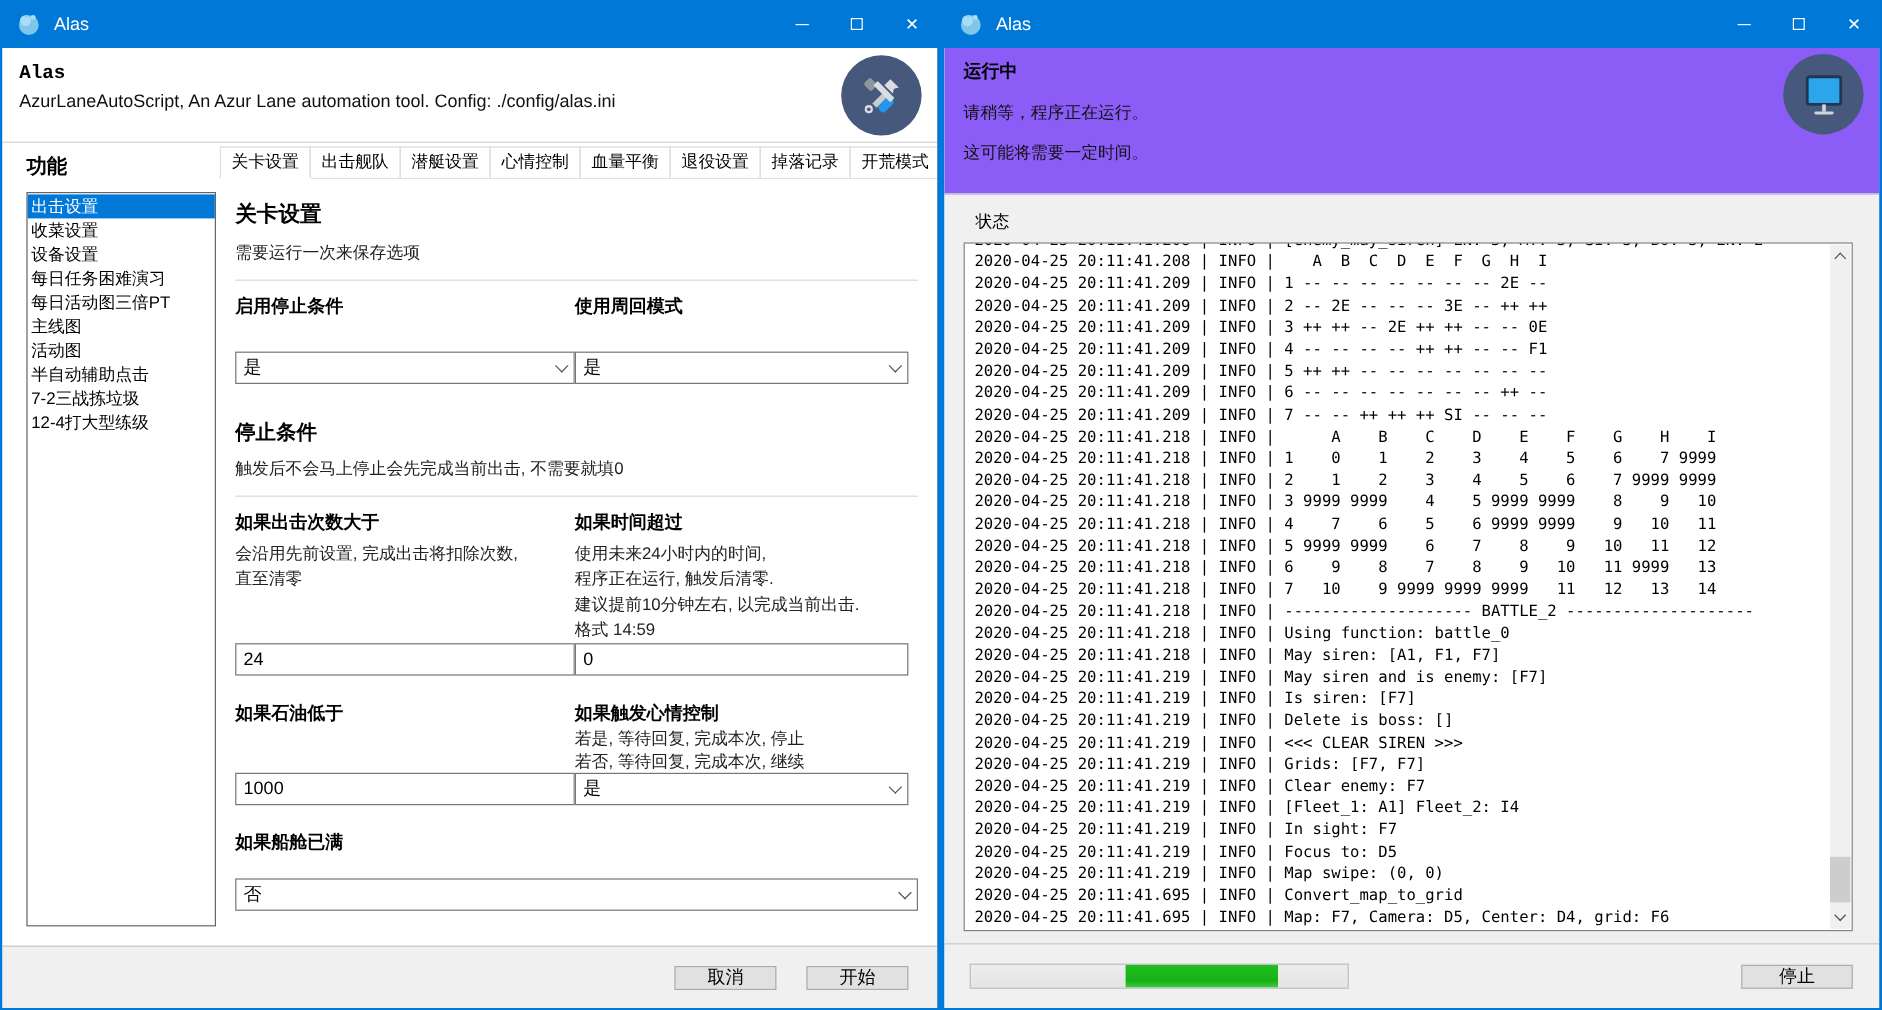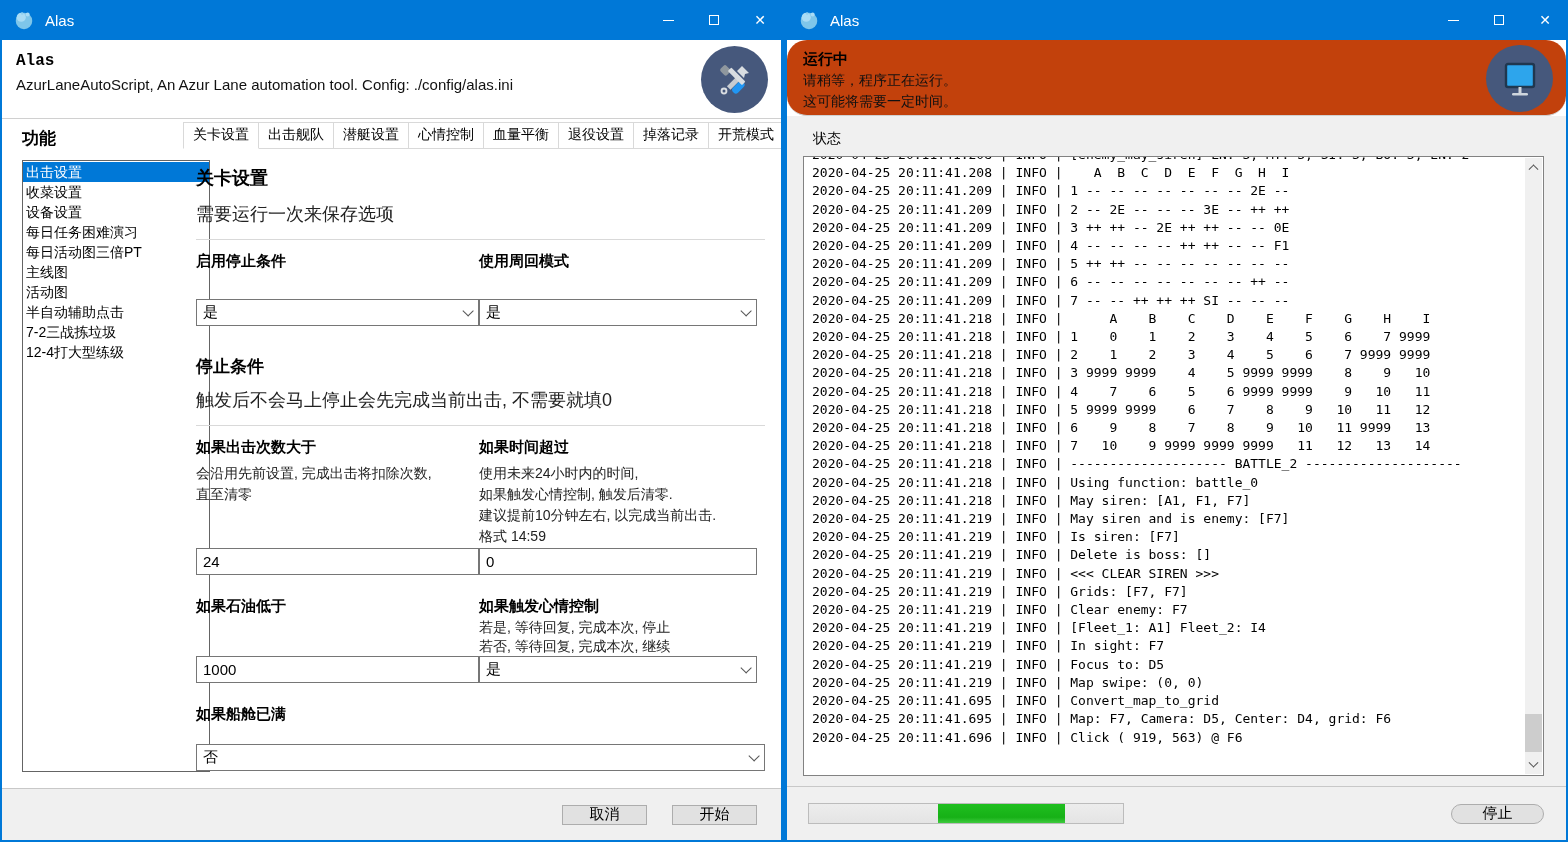--- a/index.html
+++ b/index.html
@@ -21,40 +21,40 @@
 
   
   .winbody { flex:1; margin:0 2px 2px 2px; background:#fff; display:flex; flex-direction:column; overflow:hidden; }
 
   
   .apphdr { background:#fff; border-bottom:1px solid #d0d0d0; padding:12px 14px 10px 14px; position:relative; flex:0 0 79px; }
   .apphdr .h-title { font-family:"Liberation Mono", monospace; font-weight:bold; font-size:16px; }
   .apphdr .h-sub { font-size:15px; margin-top:6px; color:#111; }
   .hdr-circle { position:absolute; right:13px; top:6px; width:67px; height:67px; border-radius:50%;
                 background:#46587c; display:flex; align-items:center; justify-content:center; }
-  .apphdr2 { background:#c2410c; border-bottom:1px solid #d0d0d0; padding:10px 14px 4px 16px; position:relative; flex:0 0 73px;border-radius:20px; }
+  .apphdr2 { background:#8b5cf6; border-bottom:1px solid #d0d0d0; padding:10px 14px 24px 16px; position:relative; flex:0 0 73px; }
   .apphdr2 .h-title { font-weight:bold; font-size:15px; }
-  .apphdr2 .h-line { font-size:14px; margin-top:3px; color:#111; }
+  .apphdr2 .h-line { font-size:14px; margin-top:16px; color:#111; }
 
   
   .main-left { flex:1; display:flex; background:#fff; overflow:hidden; }
   .sidebar { width:181px; flex:0 0 181px; padding:6px 0 0 20px; }
   .sidebar h2 { font-size:17px; font-weight:bold; margin:2px 0 10px 0; }
-  .funclist { border:1px solid #646464; width:188px; height:612px; background:#fff; padding-top:1px; }
+  .funclist { border:1px solid #646464; width:158px; height:612px; background:#fff; padding-top:1px; }
   .funcitem { font-size:14px; height:20px; line-height:20px; padding-left:3px; white-space:nowrap; overflow:hidden; }
   .funcitem.selected { background:#0078d7; color:#fff; }
 
   .content-col { flex:1; display:flex; flex-direction:column; overflow:hidden; }
   .tabbar { display:flex; border-bottom:1px solid #d9d9d9; margin-top:3px; flex:0 0 auto; }
   .tab { font-size:14px; padding:3px 9px 4px 9px; border:1px solid #d9d9d9; border-bottom:none;
          background:#fff; margin-right:-1px; white-space:nowrap; }
   .tab.active { margin-bottom:-1px; border-bottom:1px solid #fff; }
   .panel { flex:1; padding:14px 16px 0 13px; overflow:hidden; }
   .panel h3.sec { font-size:18px; font-weight:bold; margin:3px 0 12px 0; }
-  .muted { font-size:18px; color:#222; }
+  .muted { font-size:14px; color:#222; }
   .hr { border-top:1px solid #d9d9d9; margin:13px 0 12px 0; }
   .two-col { display:grid; grid-template-columns:283px 278px; }
   .flabel { font-size:15px; font-weight:bold; }
   .cell { display:flex; flex-direction:column; }
   .cell .desc { font-size:14px; color:#222; line-height:21px; margin-top:6px; }
   .txt { width:100%; height:27px; border:1px solid #767676; font-size:15px; padding:0 6px;
          font-family:"Liberation Sans", sans-serif; background:#fff; margin-top:auto; }
   .select { width:100%; height:27px; border:1px solid #767676; background:#fff; font-size:15px;
             display:flex; align-items:center; padding:0 8px 0 6px; margin-top:auto; }
   .select .chev { margin-left:auto; width:8px; height:8px; border-right:1px solid #555; border-bottom:1px solid #555;
@@ -185,21 +185,21 @@
               <div class="desc">
                 <div>会沿用先前设置, 完成出击将扣除次数,</div>
                 <div>直至清零</div>
               </div>
               <input class="txt" value="24" style="">
             </div>
             <div class="cell" style="height:137px;">
               <div class="flabel">如果时间超过</div>
               <div class="desc">
                 <div>使用未来24小时内的时间,</div>
-                <div>如果触发心情控制, 触发后清零.</div>
+                <div>程序正在运行, 触发后清零.</div>
                 <div>建议提前10分钟左右, 以完成当前出击.</div>
                 <div>格式 14:59</div>
               </div>
               <input class="txt" value="0" style="">
             </div>
           </div>
 
           <div class="gap22"></div>
           <div class="two-col">
             <div class="cell" style="height:86px;">
@@ -284,17 +284,17 @@
               <div class="chev8 d"></div>
             </div>
         </div>
       </div>
     </div>
     <div class="footer-right">
       <div class="progress">
         <div class="pfill"></div>
       </div>
       <div class="stopwrap">
-        <button class="btn" style="min-width:93px;border-radius:14px;">停止</button>
+        <button class="btn" style="min-width:93px;">停止</button>
       </div>
     </div>
   </div>
 </div>
 
 </body></html>

